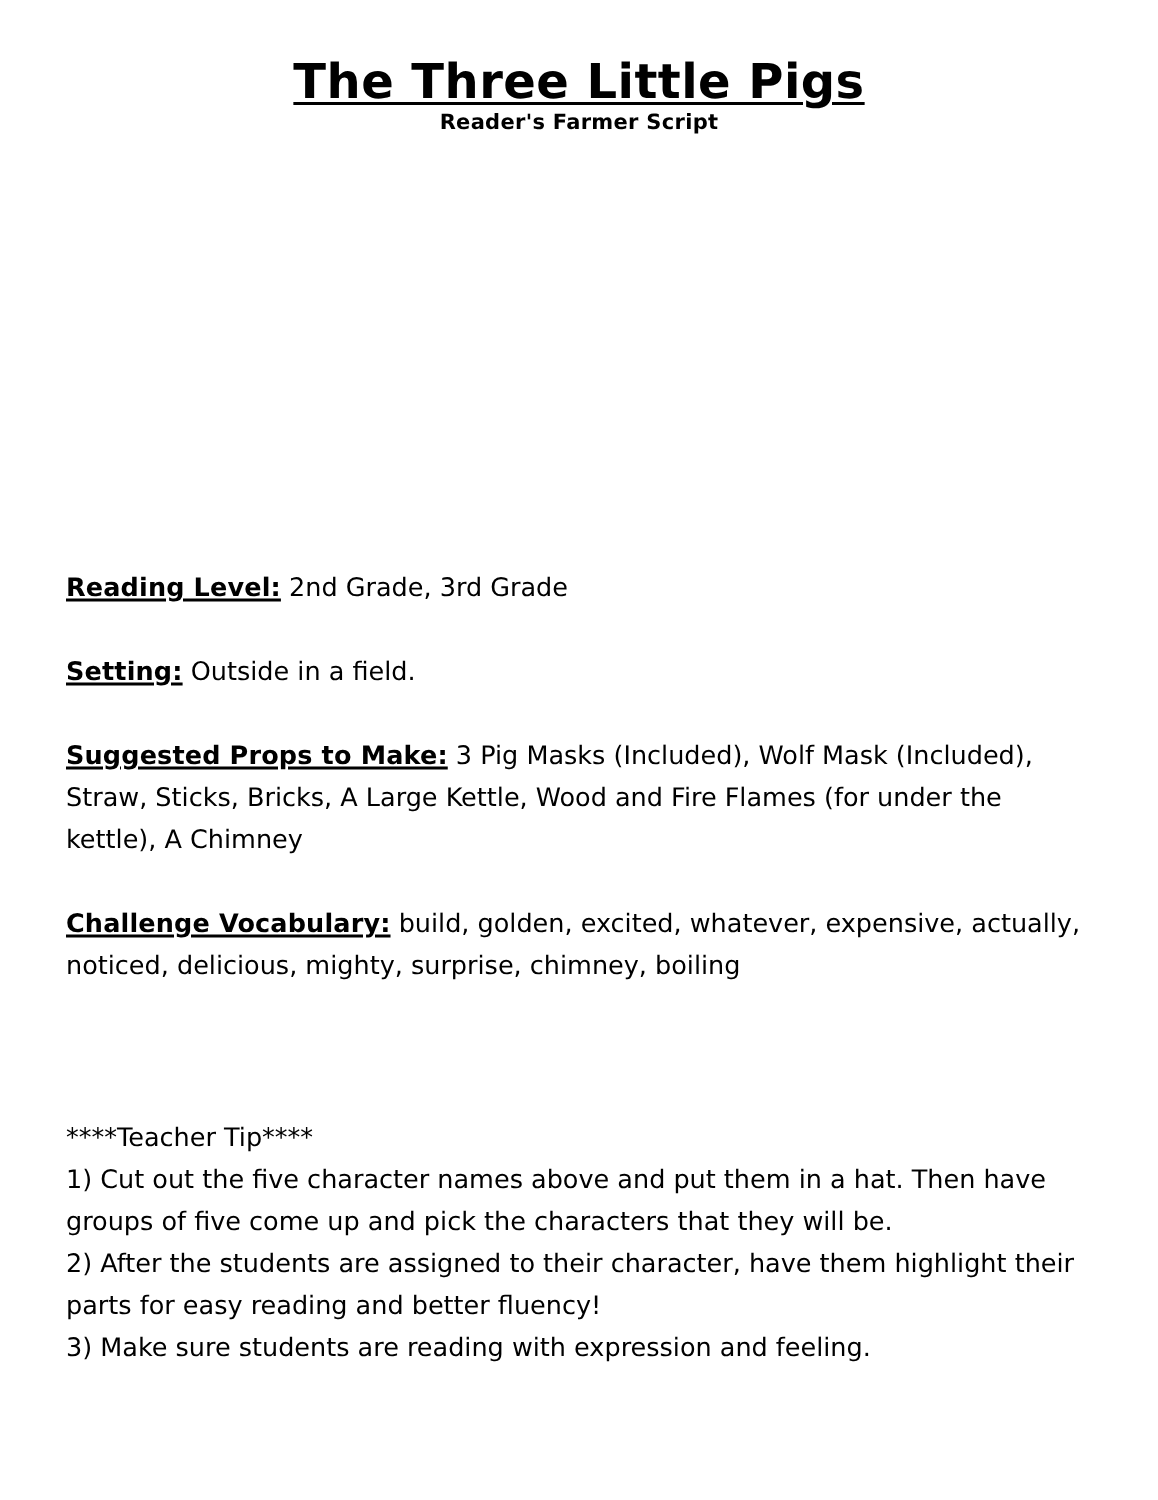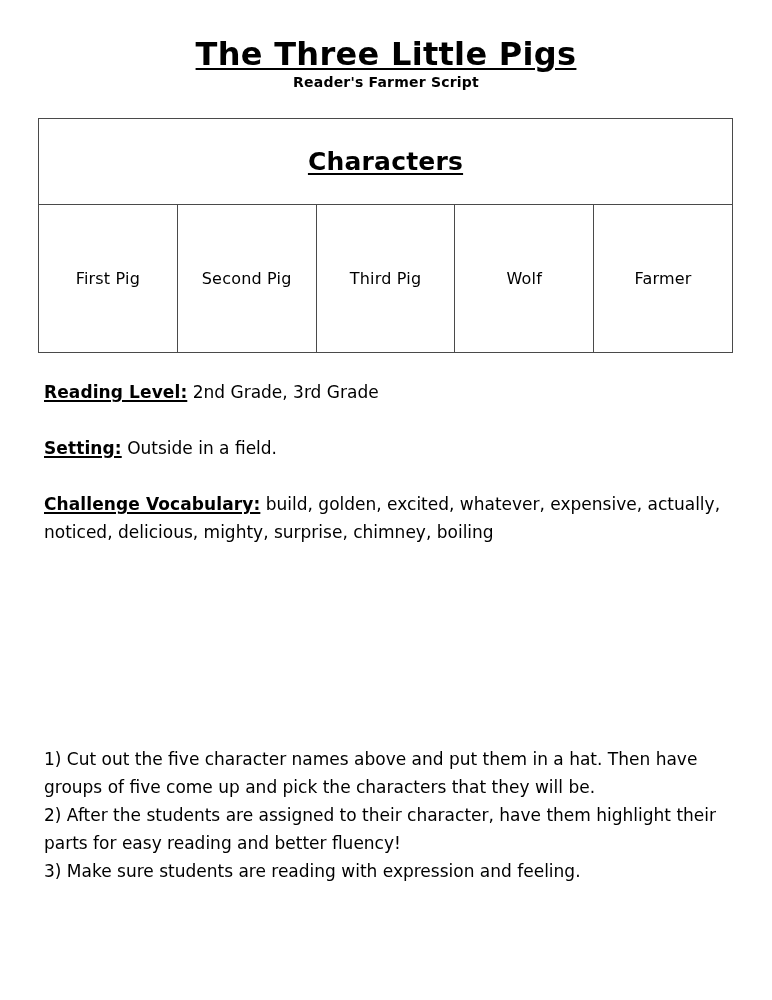--- a/index.html
+++ b/index.html
@@ -155,64 +155,47 @@
 </head>
 <body>
 
 <div class="page">
 
   <div class="title-block">
     <div class="doc-title">The Three Little Pigs</div>
     <div class="doc-subtitle">Reader's Farmer Script</div>
   </div>
 
-  <div class="char-table">
-    <div class="char-table-header">
-      <span class="char-table-header-label">Characters</span>
-    </div>
-    <div class="char-row">
-      <div class="char-cell">
-        <span>First Pig</span>
-      </div>
-      <div class="char-cell">
-        <span>Second Pig</span>
-      </div>
-      <div class="char-cell">
-        <span>Third Pig</span>
-      </div>
-      <div class="char-cell">
-        <span>Wolf</span>
-      </div>
-      <div class="char-cell">
-        <span>Farmer</span>
-      </div>
-    </div>
-  </div>
 
   <div class="details">
 
 
     <div class="detail-line">
       <span class="detail-label">Reading Level:</span>
       <span class="detail-value">2nd Grade, 3rd Grade</span>
     </div>
 
     <div class="detail-line">
       <span class="detail-label">Setting:</span>
       <span class="detail-value">Outside in a field.</span>
     </div>
 
+    <div class="detail-line">
+      <span class="detail-label">Suggested Props to Make:</span>
+      <span class="detail-value">3 Pig Masks (Included), Wolf Mask (Included), Straw, Sticks, Bricks, A Large Kettle, Wood and Fire Flames (for under the kettle), A Chimney</span>
+    </div>
 
     <div class="detail-line">
       <span class="detail-label">Challenge Vocabulary:</span>
       <span class="detail-value">build, golden, excited, whatever, expensive, actually, noticed, delicious, mighty, surprise, chimney, boiling</span>
     </div>
 
   </div>
 
   <div class="teacher-tip">
+    <div class="tip-heading">****Teacher Tip****</div>
     <div class="tip-item">1) Cut out the five character names above and put them in a hat.  Then have groups of five come up and pick the characters that they will be.</div>
     <div class="tip-item">2) After the students are assigned to their character, have them highlight their parts for easy reading and better fluency!</div>
     <div class="tip-item">3) Make sure students are reading with expression and feeling.</div>
   </div>
 
 
 </div>
 
 </body></html>

